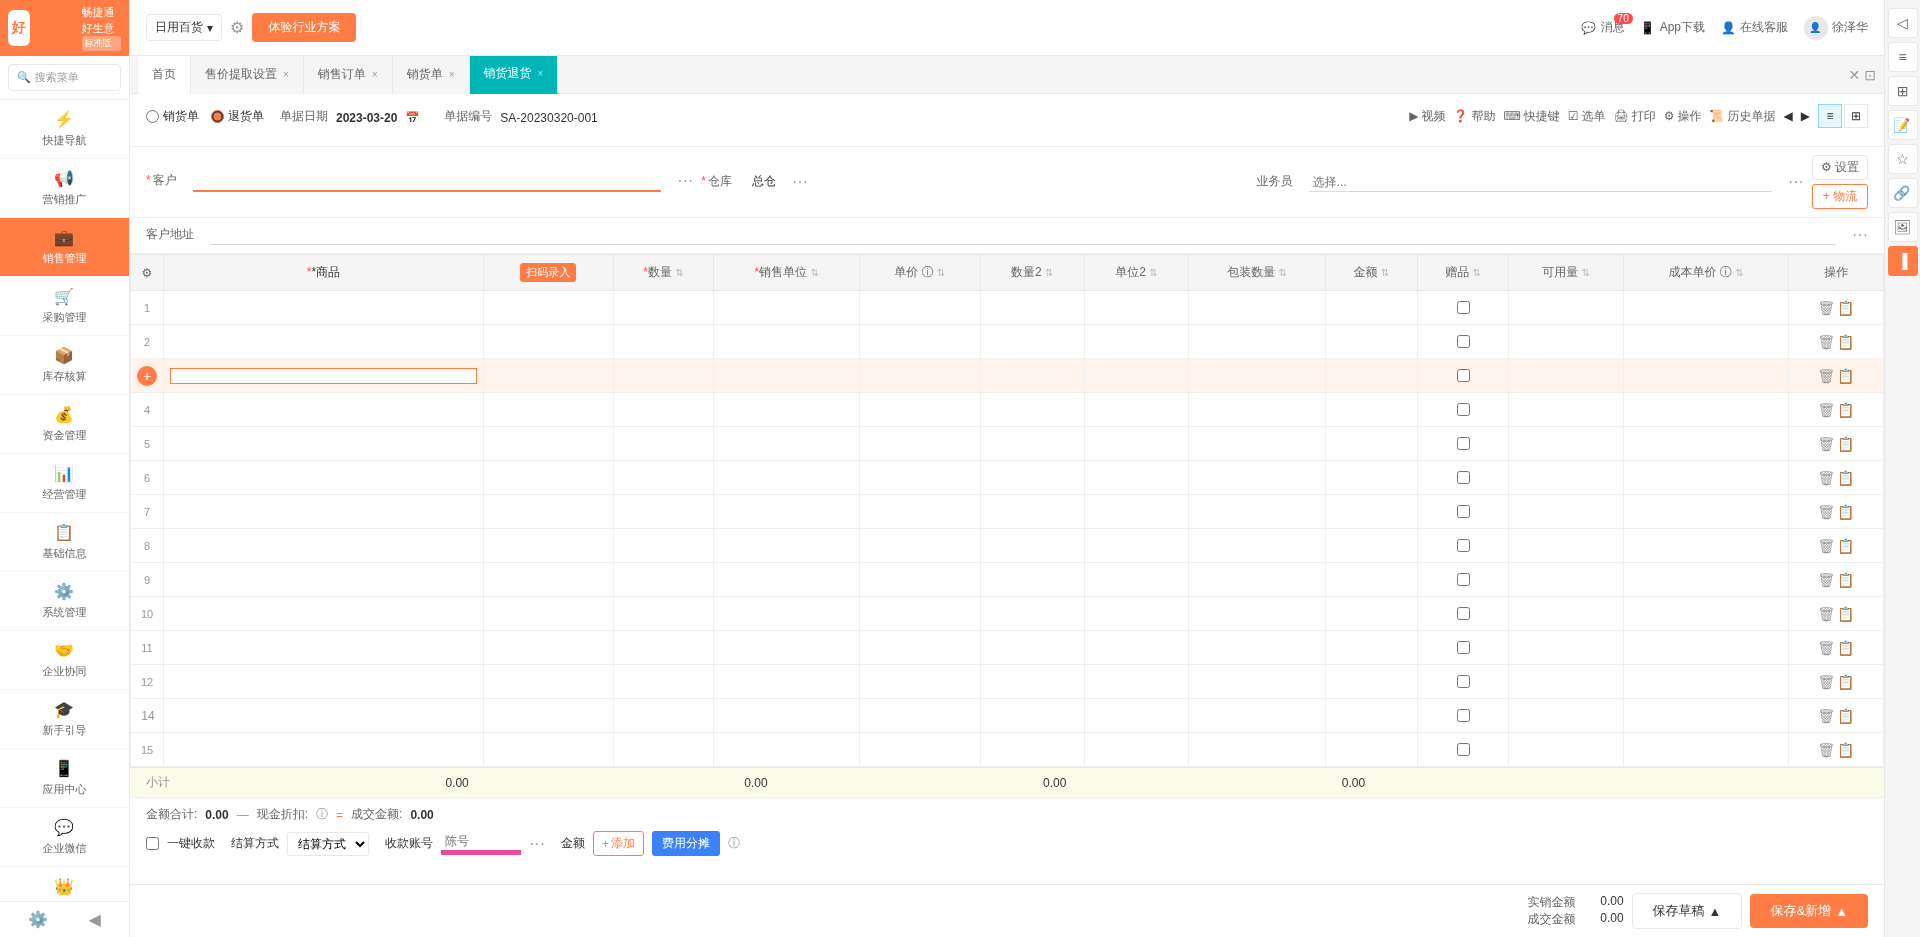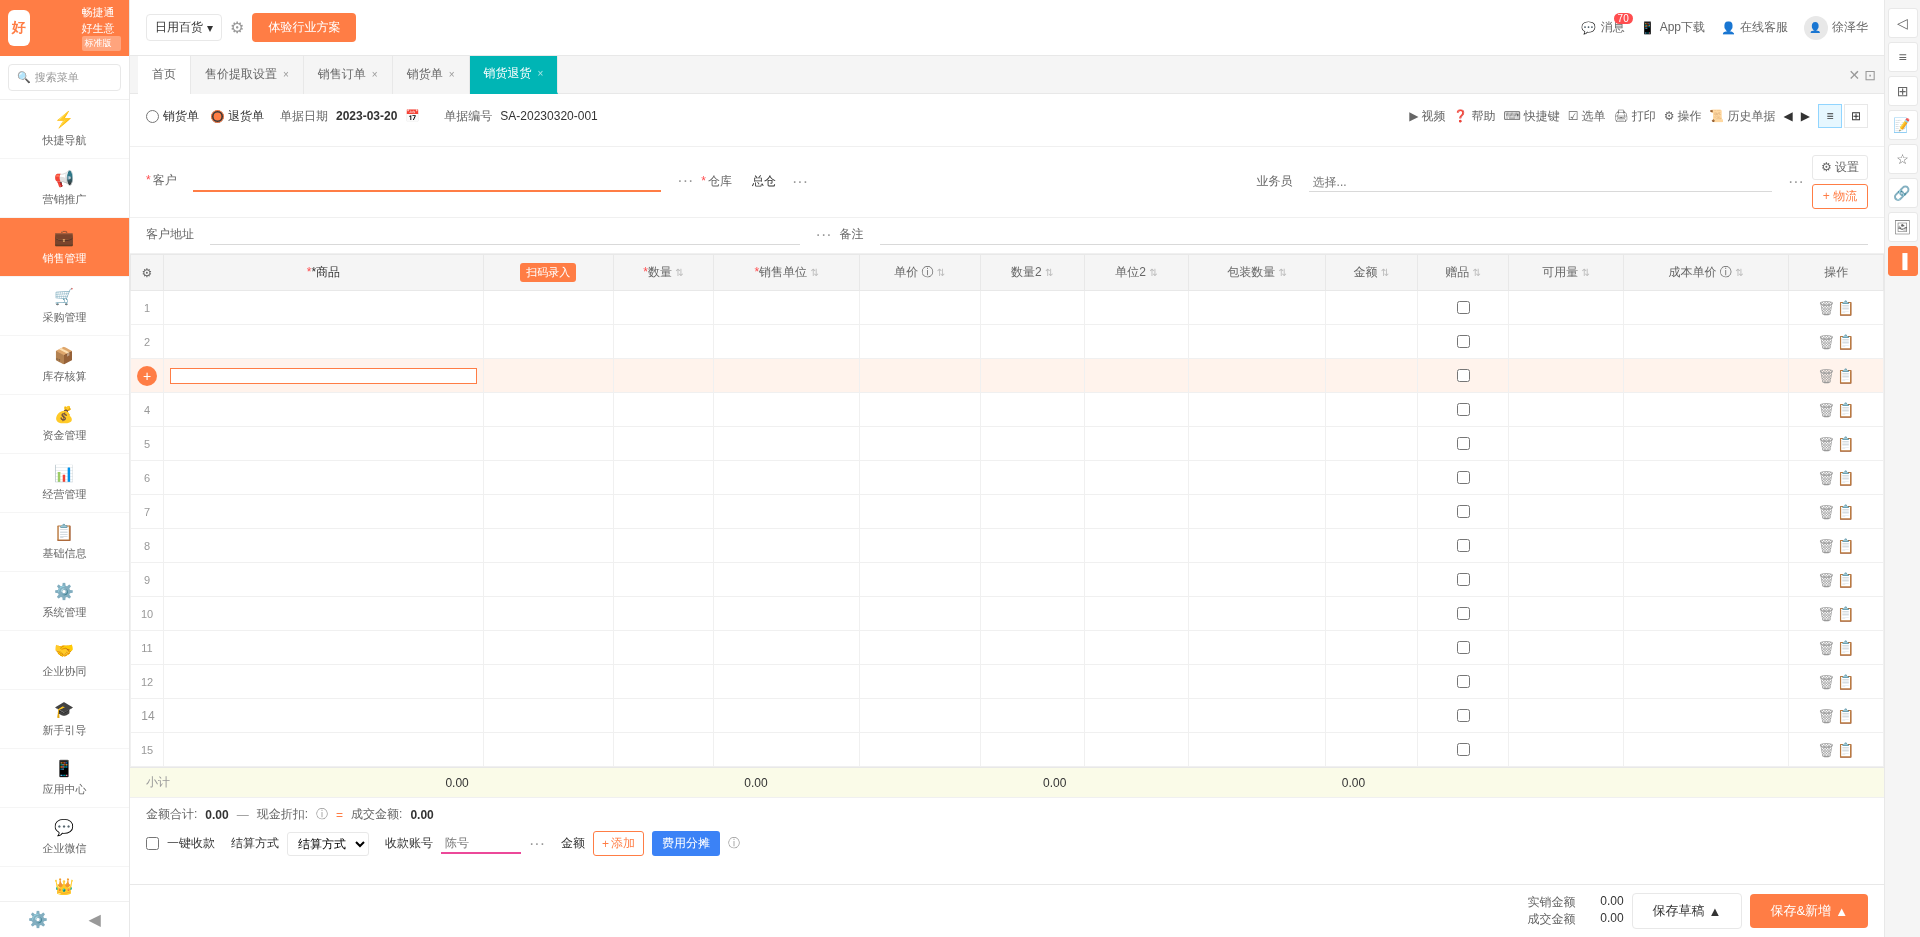--- a/index.html
+++ b/index.html
@@ -52,21 +52,21 @@
 
     
     .content { flex: 1; overflow-y: auto; background: #fff; padding: 0; }
 
     
     .doc-header { padding: 10px 16px; border-bottom: 1px solid #f0f0f0; }
     .doc-type-row { display: flex; align-items: center; gap: 16px; margin-bottom: 8px; }
     .radio-group { display: flex; gap: 12px; align-items: center; }
     .radio-label { display: flex; align-items: center; gap: 4px; cursor: pointer; }
     .radio-label input[type="radio"] { accent-color: #ff7d45; }
-    .doc-meta { display: flex; align-items: center; gap: 8px; font-size: 12px; color: #666; }
+    .doc-meta { display: flex; align-items: flex-end; gap: 8px; font-size: 12px; color: #666; }
     .doc-meta-actions { margin-left: auto; display: flex; gap: 8px; align-items: center; }
     .doc-action-btn { display: flex; align-items: center; gap: 3px; cursor: pointer; color: #666; font-size: 12px; }
     .view-toggle { display: flex; gap: 2px; }
     .view-btn { width: 24px; height: 24px; display: flex; align-items: center; justify-content: center; border: 1px solid #e8e8e8; cursor: pointer; background: #fff; }
     .view-btn.active { background: #e6f7ff; border-color: #91d5ff; }
 
     
     .form-row { display: flex; align-items: center; gap: 8px; padding: 8px 16px; border-bottom: 1px solid #f0f0f0; }
     .form-field { display: flex; gap: 16px; flex: 1; }
     .form-label { color: #666; font-size: 12px; white-space: nowrap; }
@@ -98,21 +98,21 @@
     .total-value { color: #333; font-weight: normal; }
 
     
     .bottom-section { padding: 8px 16px; border-top: 1px solid #f0f0f0; }
     .amount-row { display: flex; align-items: center; gap: 8px; font-size: 12px; color: #666; }
     .amount-row .dash { color: #999; }
     .amount-row .equals { color: #ff7d45; cursor: pointer; }
     .payment-row { display: flex; align-items: center; gap: 8px; margin-top: 8px; font-size: 12px; }
     .payment-checkbox { accent-color: #ff7d45; }
     .payment-select { border: 1px solid #e8e8e8; border-radius: 3px; padding: 3px 6px; font-size: 12px; background: #fff; }
-    .payment-input { border: none; border-bottom: 2px solid #ec4899; padding: 2px 4px; font-size: 12px; width: 80px; outline: none; }
+    .payment-input { border: none; border-bottom: 5px solid #ec4899; padding: 2px 4px; font-size: 12px; width: 80px; outline: none; }
     .add-btn { background: none; border: 1px solid #ff7d45; color: #ff7d45; border-radius: 3px; padding: 3px 8px; cursor: pointer; font-size: 12px; display: flex; align-items: center; gap: 2px; }
     .fee-btn { background: #3b82f6; color: #fff; border: none; border-radius: 3px; padding: 4px 10px; cursor: pointer; font-size: 12px; }
 
     
     .right-panel { width: 36px; background: #f5f5f5; display: flex; flex-direction: column; align-items: center; padding: 8px 0; gap: 4px; border-left: 1px solid #e8e8e8; flex-shrink: 0; }
     .right-panel-btn { width: 30px; height: 30px; display: flex; flex-direction: column; align-items: center; justify-content: center; background: #fff; border: 1px solid #e8e8e8; cursor: pointer; font-size: 9px; color: #666; gap: 2px; border-radius: 3px; }
     .right-panel-btn.active { background: #ff7d45; color: #fff; border-color: #ff7d45; }
     .right-panel-btn .icon { font-size: 14px; }
 
     
@@ -364,24 +364,20 @@
             </button>
           </div>
         </div>
 
         <div class="form-row">
           <div class="form-field" style="flex:2;">
             <label class="form-label">客户地址</label>
             <input class="form-input" type="text" style="">
             <span class="form-dots">···</span>
           </div>
-          <div class="form-field" style="flex:3;">
-            <label class="form-label">备注</label>
-            <input class="form-input" type="text" style="flex: 1 1 0%;">
-          </div>
         </div>
       </div>
 
       <div class="table-container">
         <table>
           <thead>
             <tr>
               <th class="gear-col col-gear">⚙</th>
               <th>
                 <span style="color:#ff4d4f;">*</span><span style="color:#333;font-weight:normal;">*商品</span>

